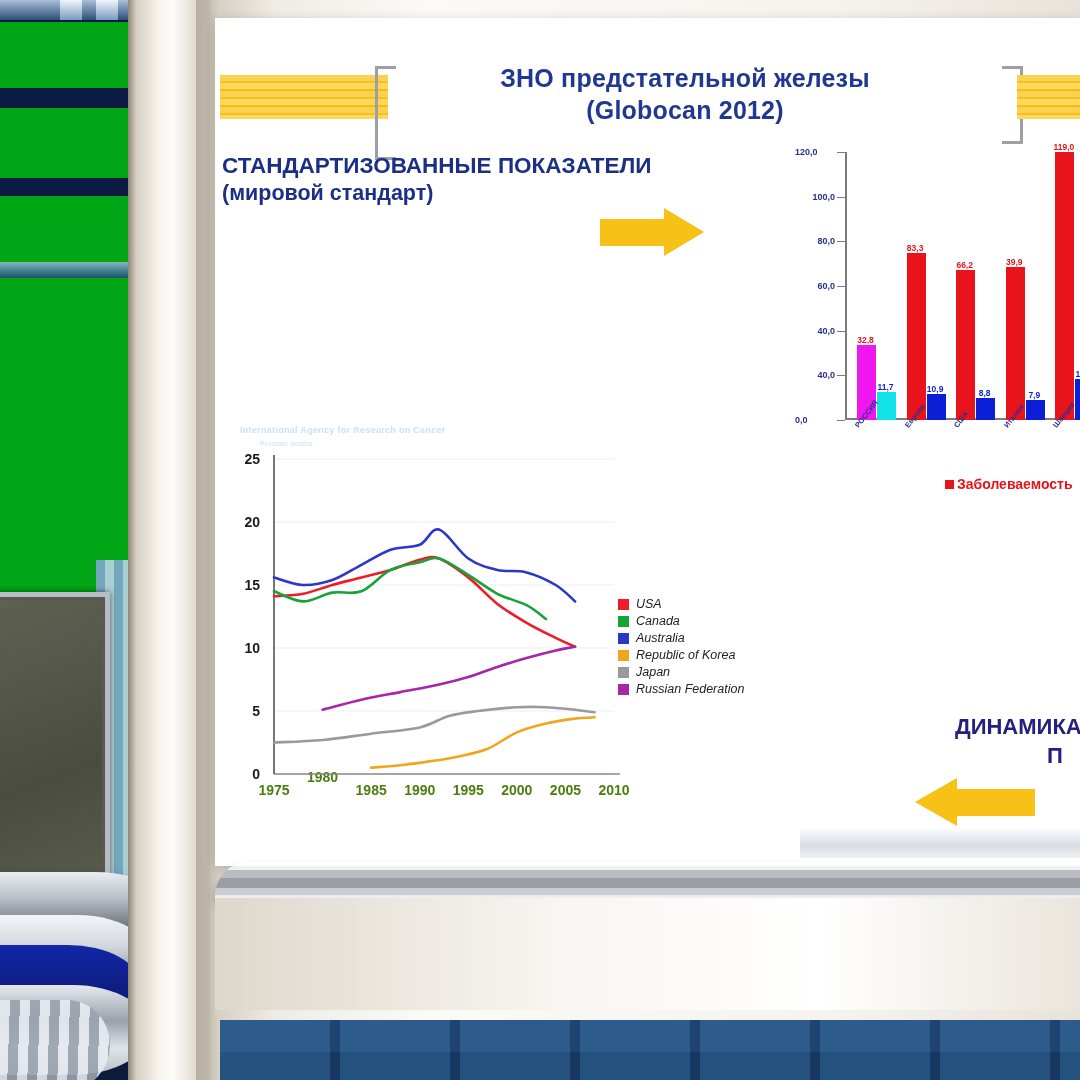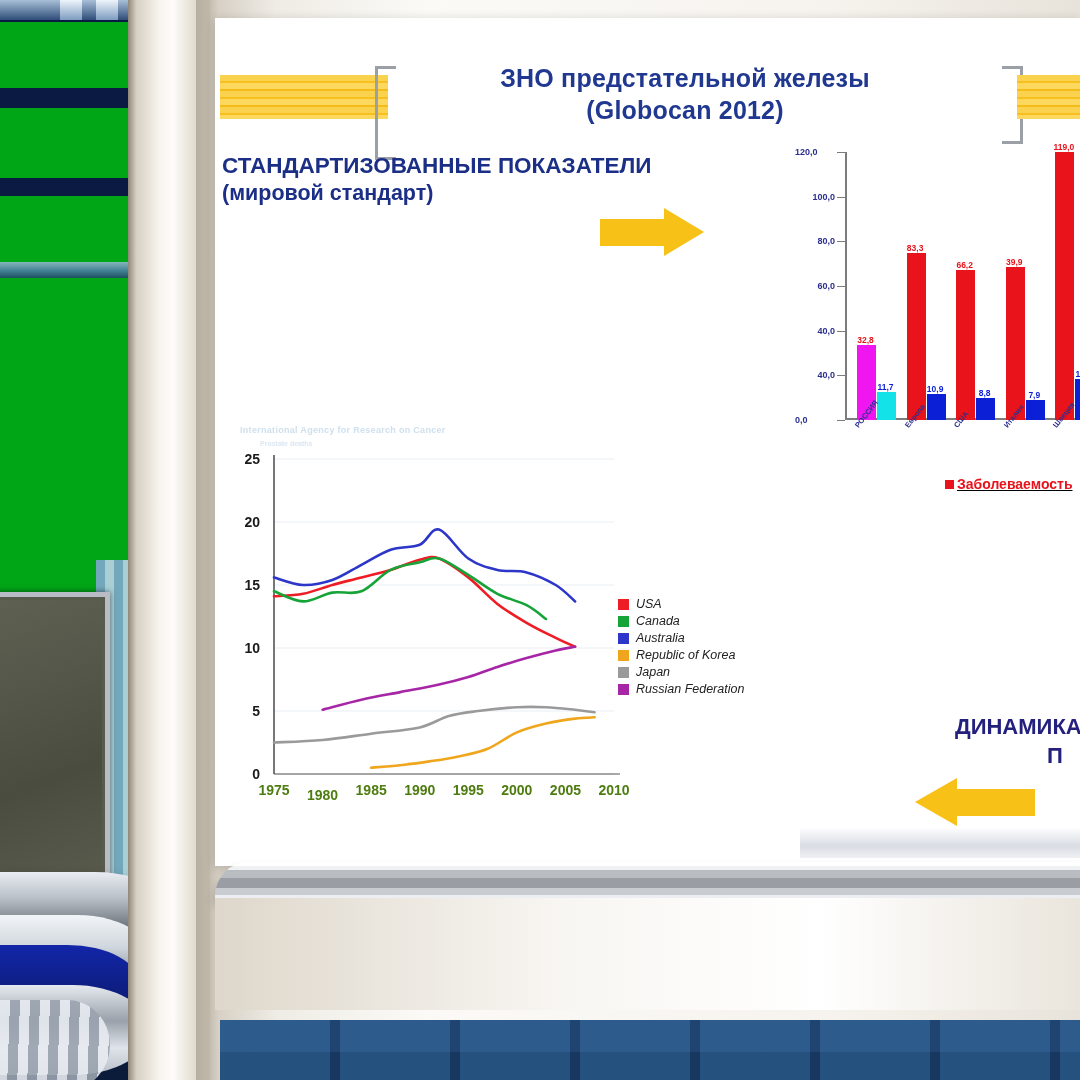--- a/index.html
+++ b/index.html
@@ -111,21 +111,21 @@
   .bc-axisY{position:absolute;left:50px;top:6px;width:2px;height:268px;background:#7c7c7c;}
   .bc-axisX{position:absolute;left:50px;top:272px;width:250px;height:2px;background:#7c7c7c;}
   .bc-ytick{position:absolute;left:-8px;width:8px;height:1px;background:#7c7c7c;}
   .bc-ylab{position:absolute;right:252px;color:#2b2f8f;font-size:9px;font-weight:bold;
     transform:translateY(-50%);white-space:nowrap;}
   .bc-bar{position:absolute;bottom:0;}
   .bc-val{position:absolute;font-size:8.5px;font-weight:bold;white-space:nowrap;
     transform:translateX(-50%);}
   .bc-cat{position:absolute;top:278px;font-size:7.5px;font-weight:bold;color:#2b2f8f;
     transform-origin:left top;transform:rotate(-52deg);white-space:nowrap;}
-  .bc-legend{position:absolute;left:150px;top:330px;display:flex;align-items:center;gap:3px;text-decoration:underline;}
+  .bc-legend{position:absolute;left:150px;top:330px;display:flex;align-items:center;gap:3px;}
   .bc-legend .sw{width:9px;height:9px;background:#e8131b;}
   .bc-legend .lb{color:#e8131b;font-weight:bold;font-size:14px;white-space:nowrap;}
 
   
   .linechart{position:absolute;left:232px;top:425px;width:560px;height:400px;}
   .lc-head{position:absolute;left:8px;top:0;font-size:9px;color:#cfe0ee;
     font-weight:bold;letter-spacing:.3px;}
   .lc-sub{position:absolute;left:28px;top:15px;font-size:7px;color:#dbe7f2;font-weight:bold;}
   .lc-svg{position:absolute;left:0;top:24px;}
   .lc-ylab{position:absolute;font-size:14px;font-weight:bold;color:#1a1a1a;
@@ -261,21 +261,21 @@
         <div id="lc-ylabs">
             <div class="lc-ylab" style="left: 2px; top: 349px;">0</div>
             <div class="lc-ylab" style="left: 2px; top: 286px;">5</div>
             <div class="lc-ylab" style="left: 2px; top: 223px;">10</div>
             <div class="lc-ylab" style="left: 2px; top: 160px;">15</div>
             <div class="lc-ylab" style="left: 2px; top: 97px;">20</div>
             <div class="lc-ylab" style="left: 2px; top: 34px;">25</div>
           </div>
         <div id="lc-xlabs">
             <div class="lc-xlab" style="left: 42px; top: 357px;">1975</div>
-            <div class="lc-xlab" style="left: 90.5714px; top: 362px;">1980</div>
+            <div class="lc-xlab" style="left: 90.5714px; top: 344px;">1980</div>
             <div class="lc-xlab" style="left: 139.143px; top: 357px;">1985</div>
             <div class="lc-xlab" style="left: 187.714px; top: 357px;">1990</div>
             <div class="lc-xlab" style="left: 236.286px; top: 357px;">1995</div>
             <div class="lc-xlab" style="left: 284.857px; top: 357px;">2000</div>
             <div class="lc-xlab" style="left: 333.429px; top: 357px;">2005</div>
             <div class="lc-xlab" style="left: 382px; top: 357px;">2010</div>
           </div>
         <svg class="lc-svg" id="lc-svg" width="420" height="370">
             <line x1="42" x2="382" y1="325" y2="325" stroke="#e9eef3" stroke-width="1"></line>
             <line x1="42" x2="382" y1="262" y2="262" stroke="#e9eef3" stroke-width="1"></line>

